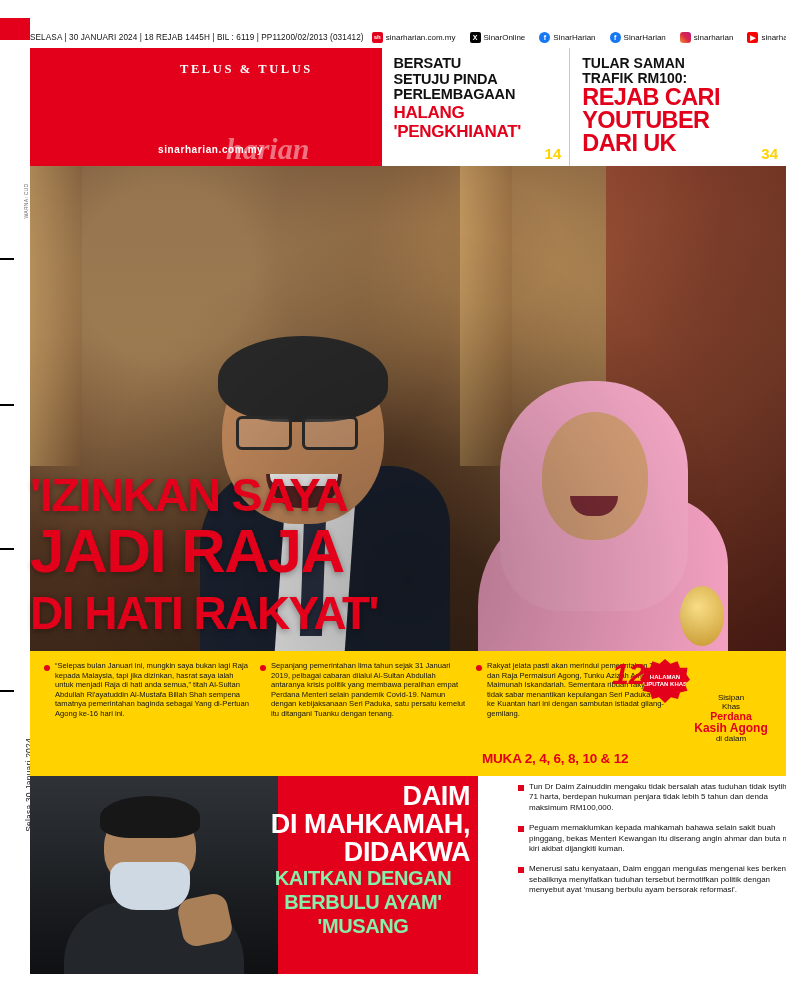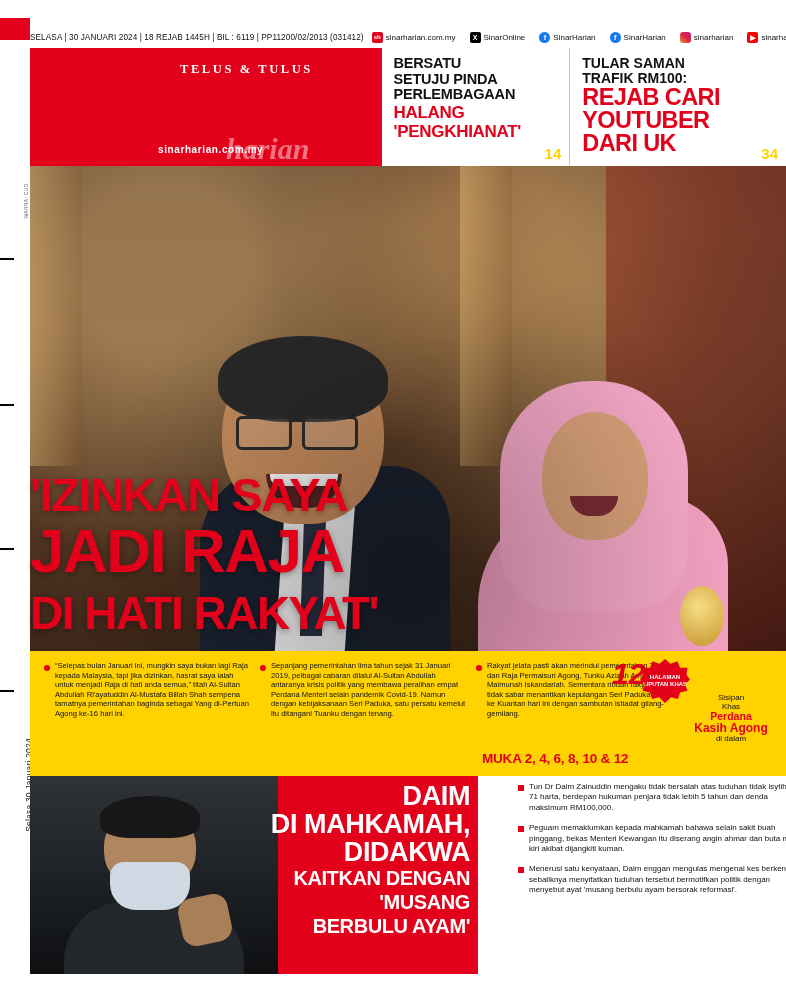--- a/index.html
+++ b/index.html
@@ -305,21 +305,21 @@
     background: #e2001a;
   }
   .bred-inner {
     position: absolute; right: 8px; top: 6px; width: 214px;
     text-align: right; color: #fff; font-weight: bold;
     letter-spacing: -.4px;
   }
   .br1 { font-size: 27px; line-height: 28px; }
   .br2 { font-size: 20px; line-height: 24px; }
   .brw { color: #ffffff; }
-  .bry { color: #ffffff; }
+  .bry { color: #86efac; text-align: center; }
 
   .bcolumn {
     position: absolute; left: 486px; top: 0; width: 300px; height: 198px;
     padding: 6px 14px 0 2px;
   }
   .bpara { position: relative; padding-left: 11px; margin-bottom: 10px; }
   .bpara .sq {
     position: absolute; left: 0; top: 3px; width: 5.5px; height: 5.5px; background: #e2001a;
   }
   .bpara p { font-size: 8px; line-height: 10.4px; color: #111; }
@@ -467,22 +467,22 @@
       <div class="bp-mask"></div>
       <div class="bp-hand"></div>
     </div>
 
     <div class="bred">
       <div class="bred-inner">
         <div class="br1 brw">DAIM</div>
         <div class="br1 brw">DI MAHKAMAH,</div>
         <div class="br1 brw">DIDAKWA</div>
         <div class="br2 bry">KAITKAN DENGAN</div>
+        <div class="br2 bry">BERBULU AYAM'</div>
         <div class="br2 bry">'MUSANG</div>
-        <div class="br2 bry">BERBULU AYAM'</div>
       </div>
     </div>
 
     <div class="bcolumn">
       <div class="bpara">
         <span class="sq"></span>
         <p>Tun Dr Daim Zainuddin mengaku tidak bersalah atas tuduhan tidak isytihar 71 harta, berdepan hukuman penjara tidak lebih 5 tahun dan denda maksimum RM100,000.</p>
       </div>
       <div class="bpara">
         <span class="sq"></span>

